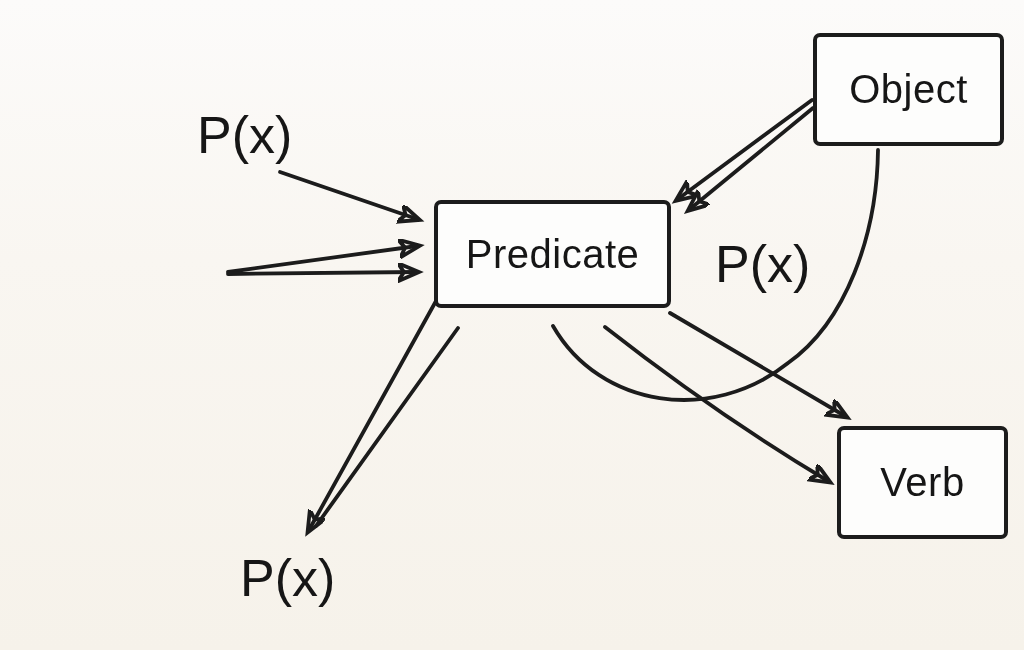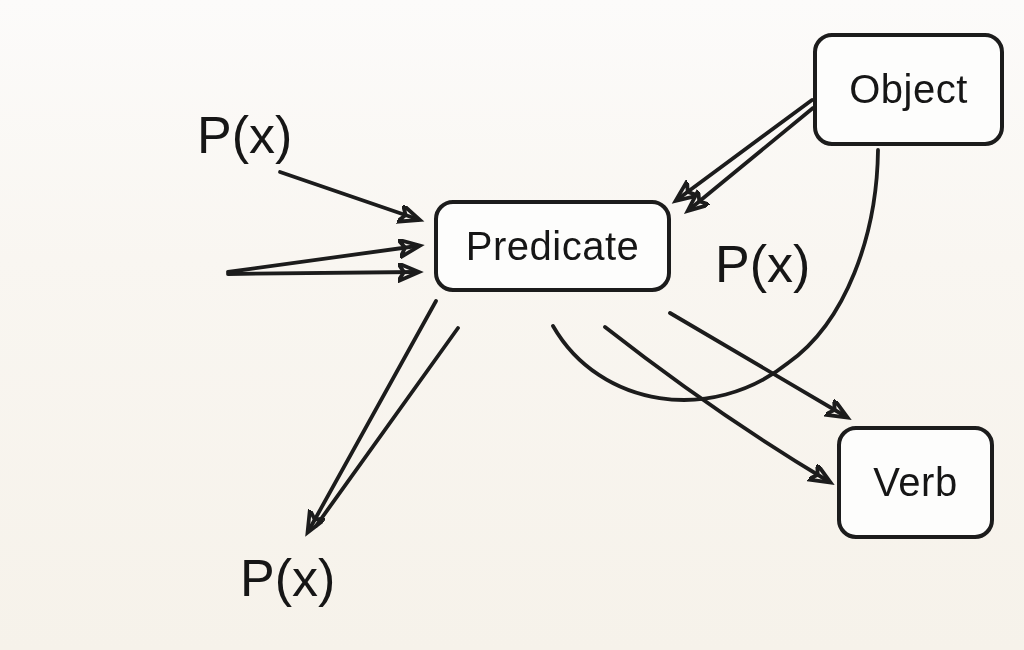--- a/index.html
+++ b/index.html
@@ -25,33 +25,33 @@
     fill: none;
     stroke: #1c1c1c;
     stroke-width: 3.8px;
     stroke-linecap: round;
   }
   .node {
     position: absolute;
     box-sizing: border-box;
     background: #fdfdfc;
     border: 4px solid #1c1c1c;
-    border-radius: 19px;
+    border-radius: 7px;
     display: flex;
     align-items: center;
     justify-content: center;
     color: #161616;
     font-size: 40px;
     letter-spacing: 0.5px;
     box-shadow: 0 0 0 0 transparent;
   }
   .node-subject   { left: 18px;  top: 220px; width: 210px; height: 112px; }
-  .node-predicate { left: 434px; top: 200px; width: 237px; height: 92px; }
+  .node-predicate { left: 434px; top: 200px; width: 237px; height: 108px; }
   .node-object    { left: 813px; top: 33px;  width: 191px; height: 113px; }
-  .node-verb      { left: 837px; top: 426px; width: 157px; height: 113px; }
+  .node-verb      { left: 837px; top: 426px; width: 171px; height: 113px; }
   .px-label {
     position: absolute;
     width: 110px;
     text-align: left;
     color: #161616;
     font-size: 52px;
     line-height: 60px;
     white-space: nowrap;
   }
   .px-top    { left: 197px; top: 105px; }

